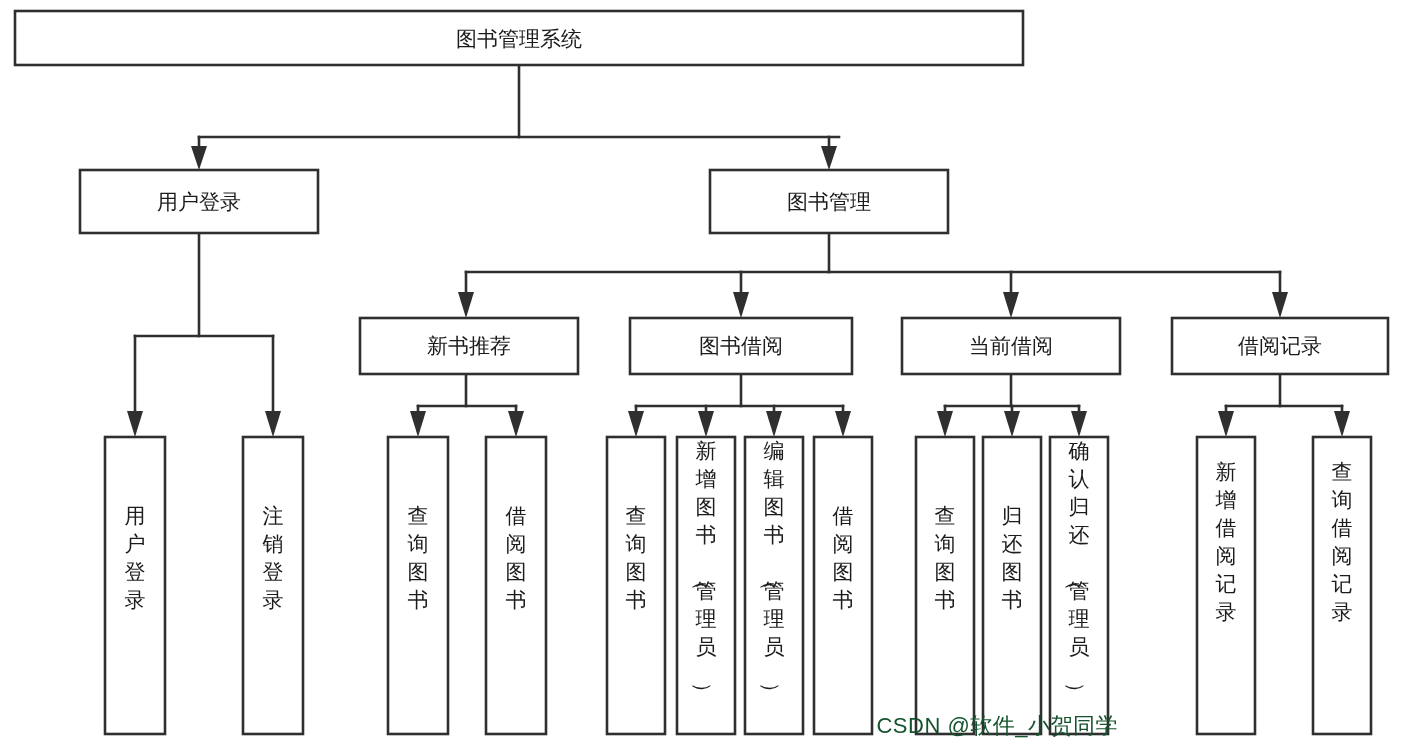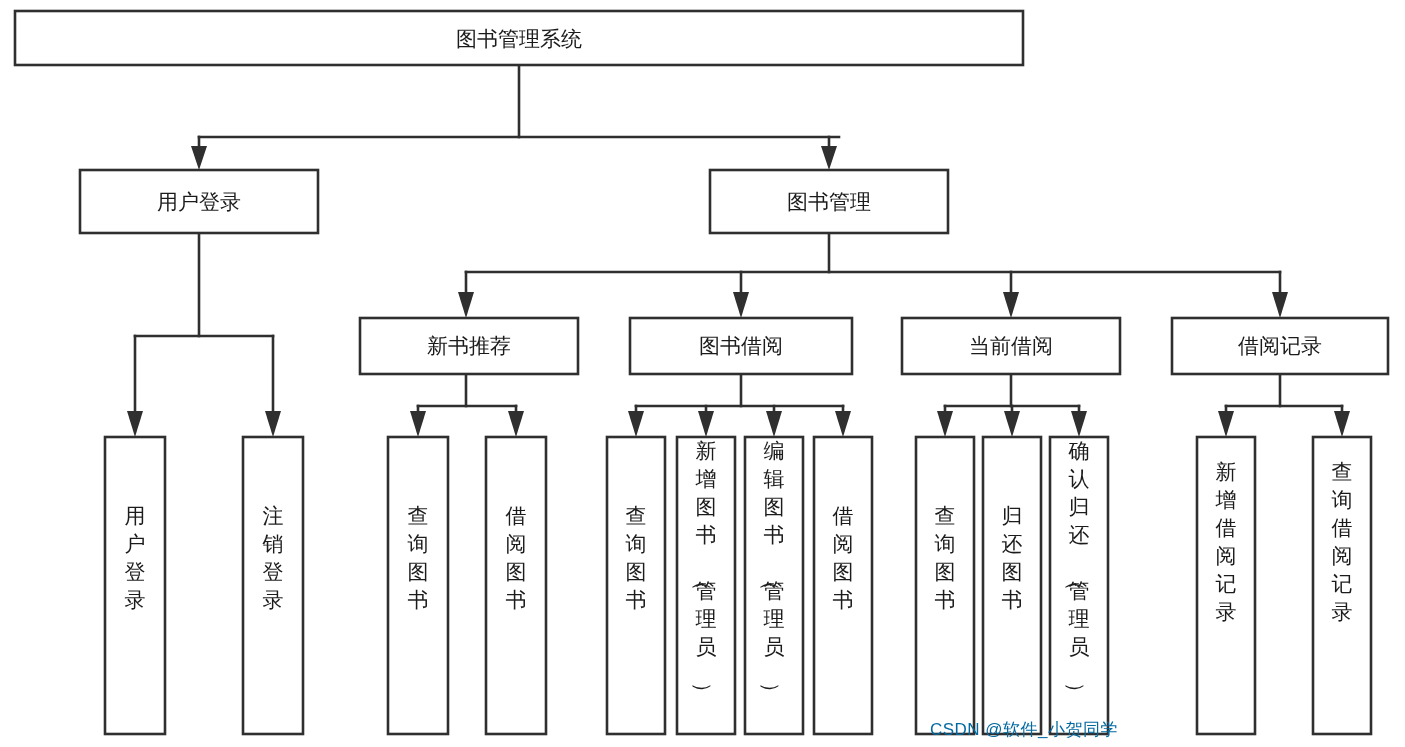--- a/index.html
+++ b/index.html
@@ -54,22 +54,22 @@
     font-family: "Liberation Sans", "DejaVu Sans", sans-serif;
     font-size: 21px;
     fill: #1b1b1b;
     text-anchor: middle;
   }
   .watermark {
     position: absolute;
     right: 8px;
     bottom: 6px;
     font-family: "Liberation Sans", "DejaVu Sans", sans-serif;
-    font-size: 17px;
-    color: #0369a1;
+    font-size: 22px;
+    color: #14532d;
     white-space: nowrap;
     letter-spacing: 0.5px;
     pointer-events: none;
   }
 </style>
 </head>
 <body>
 
 <div id="diagram-root">
 

